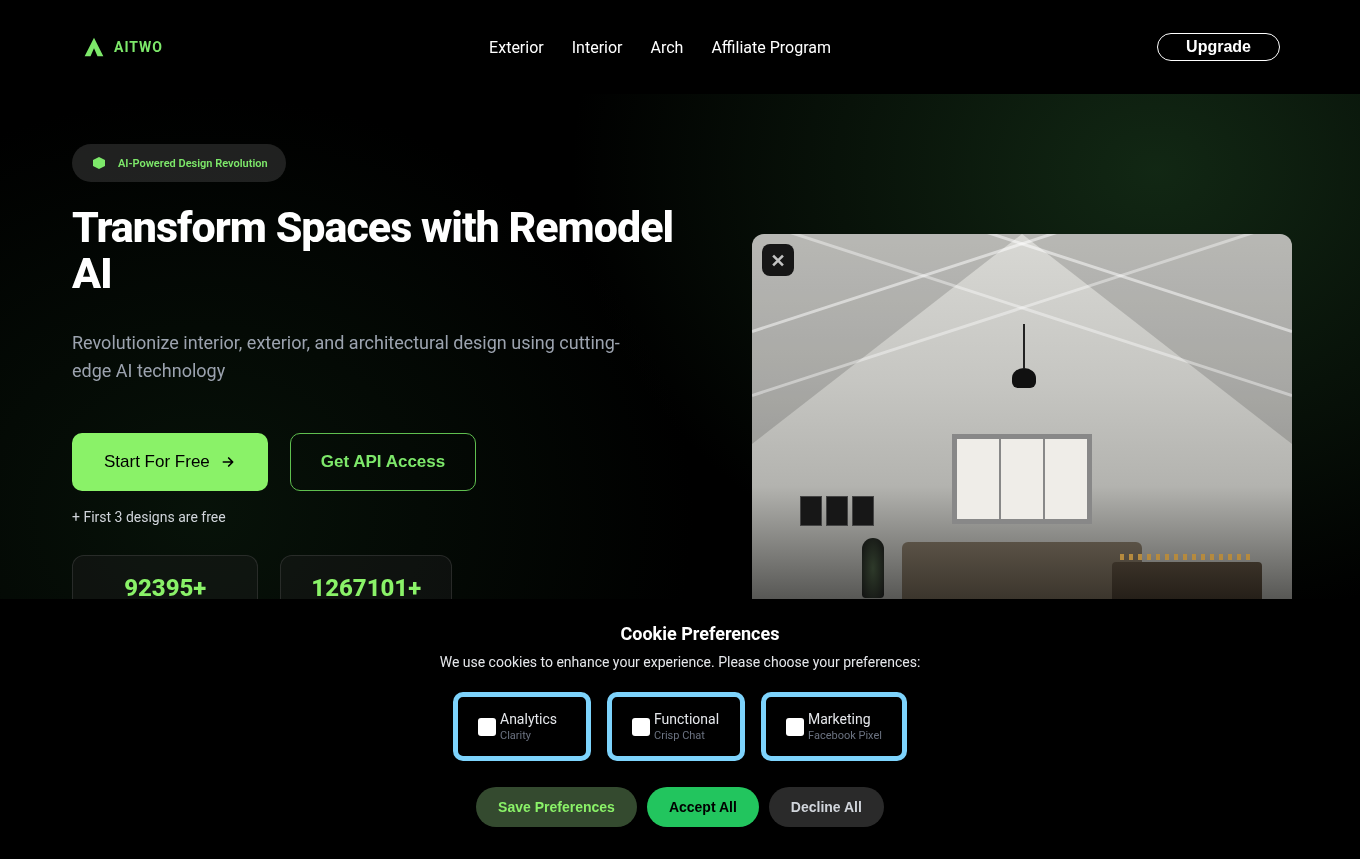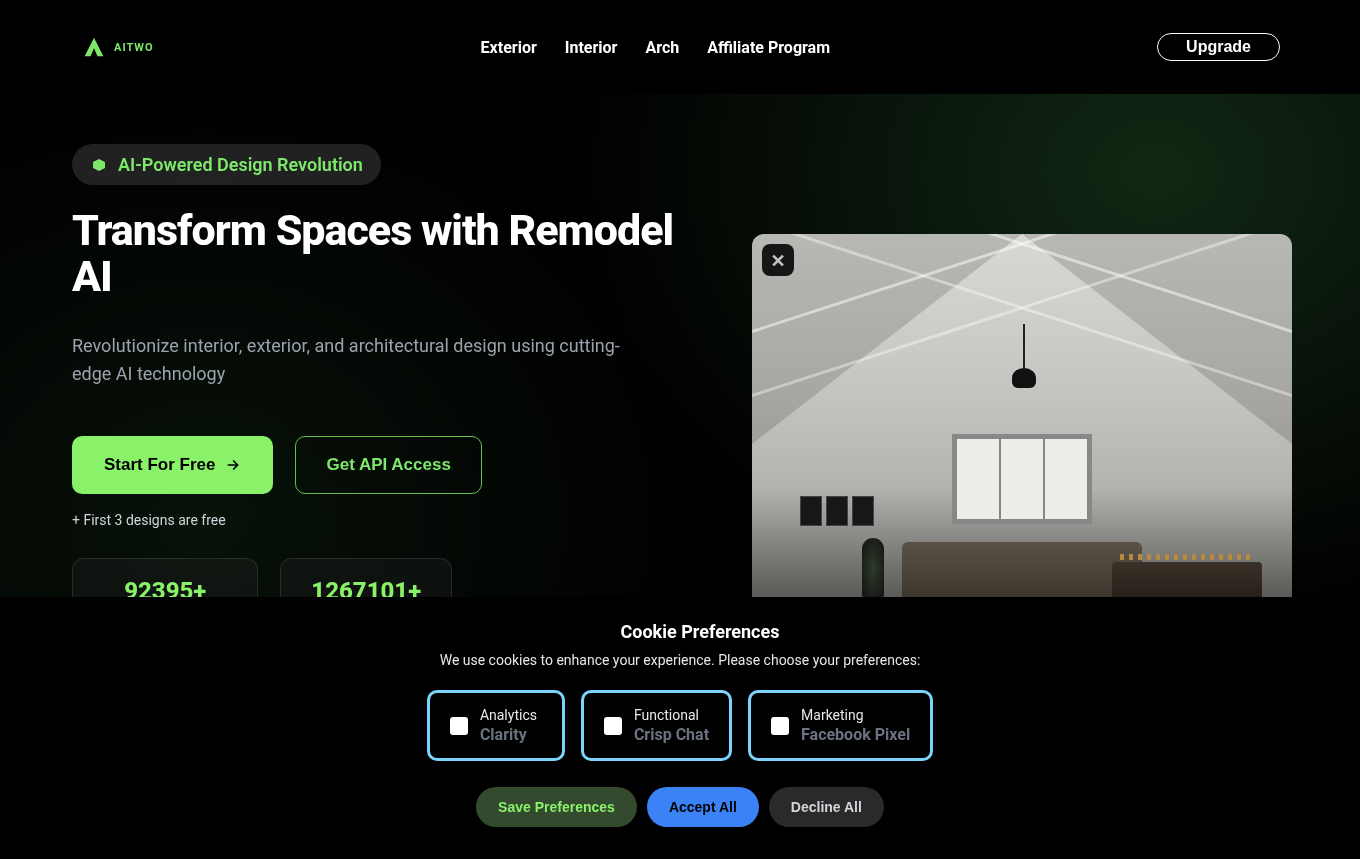--- a/index.html
+++ b/index.html
@@ -25,30 +25,29 @@
       padding: 0 80px;
       background: #000;
     }
     .logo {
       display: flex;
       align-items: center;
       gap: 6px;
     }
     .logo-text {
       color: #7de86a;
-      font-size: 11px;
+      font-size: 14px;
       font-weight: 700;
       letter-spacing: 1px;
       text-align: center;
     }
     .nav {
       display: flex;
       gap: 28px;
       font-size: 16px;
-      font-weight: bold;
     }
     .nav a {
       color: #fff;
       text-decoration: none;
       cursor: pointer;
     }
     .upgrade-btn {
       border: 1px solid #fff;
       border-radius: 24px;
       background: transparent;
@@ -79,21 +78,21 @@
       flex: 0 0 640px;
     }
     .badge {
       display: inline-flex;
       align-items: center;
       gap: 10px;
       background: rgba(70,70,70,0.45);
       border-radius: 22px;
       padding: 10px 18px;
       color: #7de86a;
-      font-size: 18px;
+      font-size: 11px;
       font-weight: 600;
     }
     .title {
       font-size: 43px;
       font-weight: 800;
       line-height: 1.08;
       margin-top: 22px;
       color: #fff;
       letter-spacing: -1px;
     }
@@ -108,21 +107,21 @@
       display: flex;
       gap: 22px;
       margin-top: 48px;
     }
     .btn-primary {
       background: #8af268;
       color: #000;
       border: none;
       border-radius: 10px;
       font-size: 17px;
-      font-weight: 700;
+      font-weight: 400;
       padding: 18px 32px;
       display: flex;
       align-items: center;
       gap: 10px;
       cursor: pointer;
     }
     .btn-outline {
       background: transparent;
       border: 1.5px solid #5fbf4f;
       color: #7de86a;
@@ -285,52 +284,52 @@
     }
     .cookie-options {
       display: flex;
       justify-content: center;
       gap: 16px;
       margin-top: 22px;
     }
     .opt {
       display: flex;
       align-items: center;
-      gap: 12px;
-      border: 3px solid #7dd3fc;
+      gap: 4px;
+      border: 5px solid #7dd3fc;
       border-radius: 10px;
       padding: 14px 20px;
       text-align: left;
       min-width: 138px;
     }
     .chk {
       width: 18px; height: 18px;
       background: #fff;
       border-radius: 3px;
       flex-shrink: 0;
       cursor: pointer;
     }
     .opt-title { font-size: 14px; color: #e5e7eb; }
-    .opt-sub { font-size: 16px; color: #6b7280; margin-top: 2px; font-weight: bold; }
+    .opt-sub { font-size: 11px; color: #6b7280; margin-top: 2px; }
     .cookie-actions {
       display: flex;
       justify-content: center;
       gap: 10px;
       margin-top: 26px;
     }
     .cookie-actions button {
       border: none;
       border-radius: 22px;
       padding: 12px 22px;
       font-size: 14px;
       font-weight: 700;
       cursor: pointer;
     }
     .save-pref { background: #344a2f; color: #8af268; }
-    .accept-all { background: #3b82f6; color: #000; }
+    .accept-all { background: #22c55e; color: #000; }
     .decline-all { background: #2a2a2a; color: #d1d5db; }
   </style>
 </head>
 <body>
 
 <header class="header">
   <div class="logo">
     <svg width="28" height="28" viewBox="0 0 24 24">
       <path d="M4 20 L12 4 L20 20 L15 20 L12 13 L9 20 Z" fill="#7de86a"></path>
     </svg>

